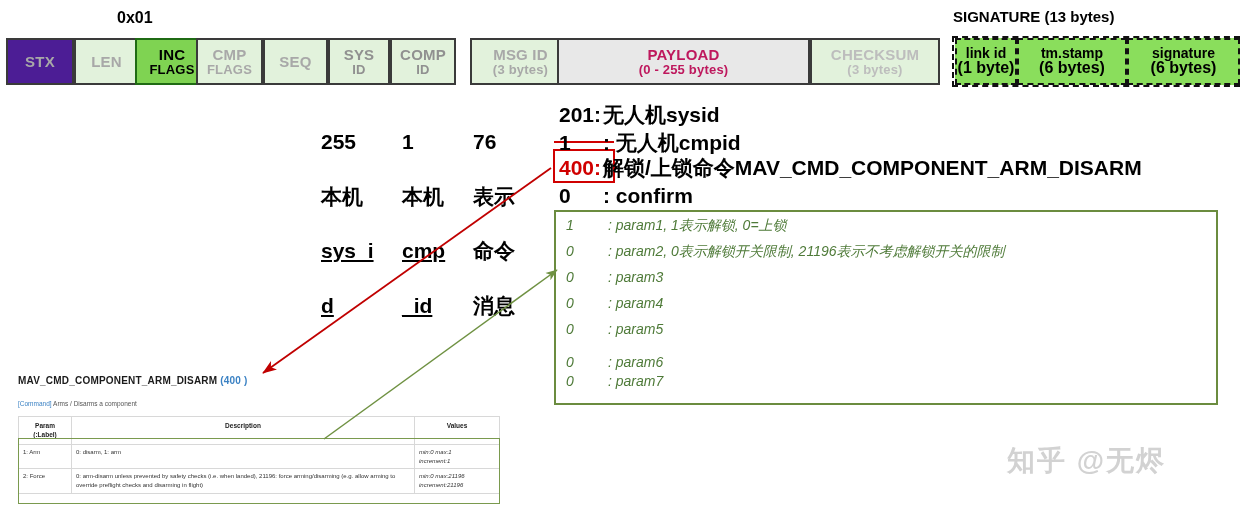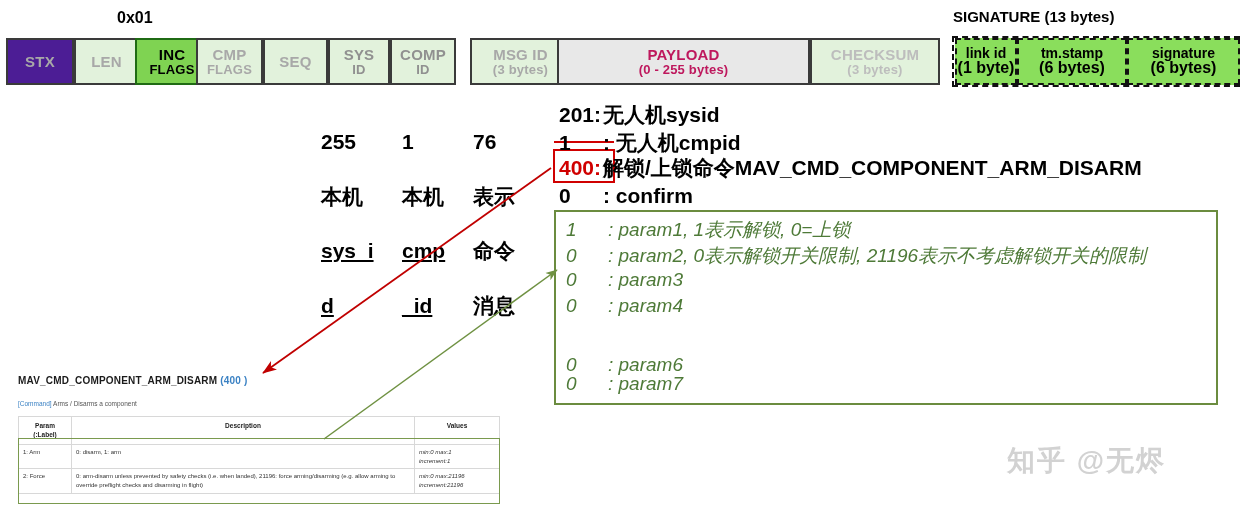--- a/index.html
+++ b/index.html
@@ -151,21 +151,21 @@
     height: 195px;
     box-sizing: border-box;
     border: 2px solid #6b8c3f;
     background: #fff;
   }
   .pline {
     position: absolute;
     left: 10px;
     font-family: "Liberation Sans", "DejaVu Sans", sans-serif;
     font-style: italic;
-    font-size: 19px;
+    font-size: 14px;
     color: #4e7a38;
     white-space: nowrap;
   }
   .pline .pnum { display: inline-block; width: 42px; }
 
   
   .doc-title {
     position: absolute;
     left: 18px;
     top: 375px;
@@ -345,20 +345,23 @@
       <span class="pnum">1</span><span>: param1, 1表示解锁,  0=上锁</span>
     </div>
     <div class="pline" style="top:31px;">
       <span class="pnum">0</span><span>: param2, 0表示解锁开关限制,  21196表示不考虑解锁开关的限制</span>
     </div>
     <div class="pline" style="top:57px;">
       <span class="pnum">0</span><span>: param3</span>
     </div>
     <div class="pline" style="top:83px;">
       <span class="pnum">0</span><span>: param4</span>
+    </div>
+    <div class="pline" style="top:109px;">
+      <span class="pnum">0</span><span>: param5</span>
     </div>
     <div class="pline" style="top:142px;">
       <span class="pnum">0</span><span>: param6</span>
     </div>
     <div class="pline" style="top:161px;">
       <span class="pnum">0</span><span>: param7</span>
     </div>
   </div>
 
   <div class="doc-title">

